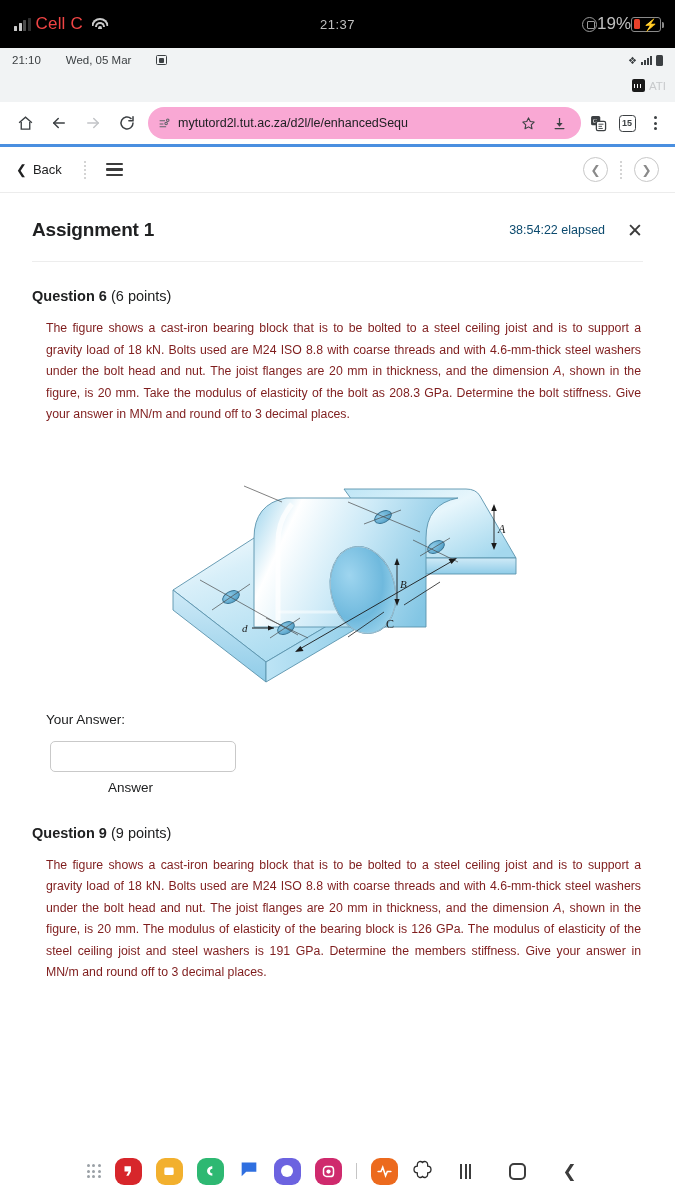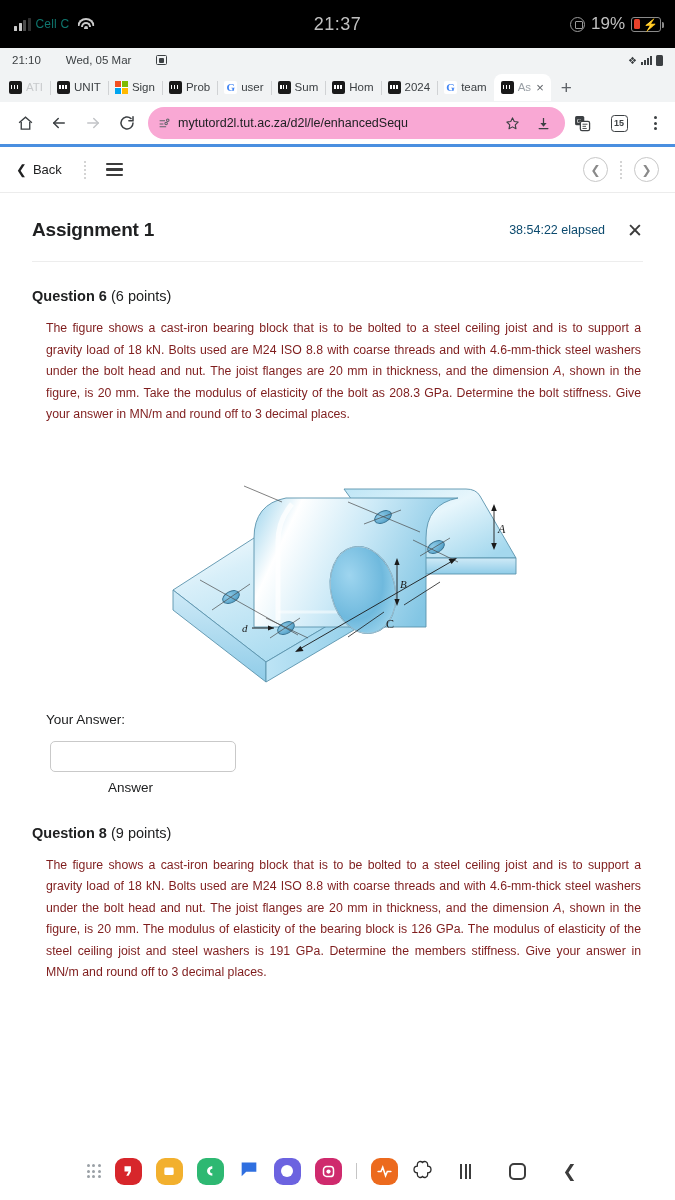--- a/index.html
+++ b/index.html
@@ -11,35 +11,35 @@
   }
   #screen { position: relative; width: 675px; height: 1200px; background: #ffffff; }
 
   
   .status-bar {
     height: 48px; background: #000; color: #b8b8b8;
     display: flex; align-items: center; justify-content: space-between;
     padding: 0 14px; font-size: 17px; position: relative;
   }
   .sb-left { display: flex; align-items: center; gap: 5px; }
-  .sb-carrier { font-size: 12px; letter-spacing: .2px; color:#0f766e; }
+  .sb-carrier { font-size: 17px; letter-spacing: .2px; color:#ef4444; }
   .sig-bars { display: flex; align-items: flex-end; gap: 1.5px; height: 13px; }
   .sig-bars i { width: 3px; background: #c9c9c9; display:block; border-radius:.5px; }
   .sig-bars i:nth-child(1){ height:5px }
   .sig-bars i:nth-child(2){ height:8px }
   .sig-bars i:nth-child(3){ height:11px; background:#4a4a4a }
   .sig-bars i:nth-child(4){ height:13px; background:#2e2e2e }
   .wifi-ico { display:inline-block; width:17px; height:13px; position:relative; margin-left:3px }
   .wifi-ico span { position:absolute; left:50%; transform:translateX(-50%); border:2px solid #c9c9c9; border-bottom:none;
                    border-radius:50% 50% 0 0 / 100% 100% 0 0; }
   .wifi-ico span:nth-child(1){ width:17px; height:8px; top:0 }
   .wifi-ico span:nth-child(2){ width:10px; height:5px; top:4px }
   .wifi-ico span:nth-child(3){ width:4px;  height:3px; top:8px; background:#c9c9c9 }
-  .sb-clock { position:absolute; left:50%; transform:translateX(-50%); font-size:18px; color:#c0c0c0; letter-spacing:.5px; }
-  .sb-right { display:flex; align-items:center; gap:6px; font-size:17px; color:#c0c0c0;text-align:center; }
+  .sb-clock { position:absolute; left:50%; transform:translateX(-50%); font-size:13px; color:#c0c0c0; letter-spacing:.5px; }
+  .sb-right { display:flex; align-items:center; font-size:17px; color:#c0c0c0;text-align:center; }
   .rot-lock { width:15px; height:15px; border:1.6px solid #9a9a9a; border-radius:50%; position:relative; }
   .rot-lock:after{ content:""; position:absolute; left:3.6px; top:3.4px; width:6px; height:6px; border:1.4px solid #9a9a9a; border-radius:1px; }
   .batt { width:30px; height:15px; border:1.6px solid #8a8a8a; border-radius:3px; position:relative; display:flex; align-items:center; padding:1.5px; }
   .batt:after{ content:""; position:absolute; right:-4px; top:4px; width:2.5px; height:6px; background:#8a8a8a; border-radius:0 1.5px 1.5px 0 }
   .batt-fill { width:6px; height:100%; background:#e8402a; border-radius:1.5px; }
   .bolt { position:absolute; left:11px; top:1px; font-size:12px; color:#d8d8d8; line-height:13px; }
 
   
   .chrome { background: #f1f3f4; }
   .chrome-status {
@@ -49,21 +49,21 @@
   .cs-left { display:flex; align-items:center; gap:25px; }
   .cs-cam { display:inline-block; width:11px; height:10px; border:1.4px solid #3c4043; border-radius:1.5px; position:relative; }
   .cs-cam:after{ content:""; position:absolute; left:2px; top:1.5px; width:5px; height:5px; background:#3c4043; border-radius:1px }
   .cs-right { display:flex; align-items:center; gap:4px; }
   .mini-bars { display:flex; align-items:flex-end; gap:1px; height:9px }
   .mini-bars i { width:2px; background:#3c4043; display:block }
   .mini-bars i:nth-child(1){height:3px}.mini-bars i:nth-child(2){height:5px}.mini-bars i:nth-child(3){height:7px}.mini-bars i:nth-child(4){height:9px}
   .mini-batt { width:7px; height:11px; background:#3c4043; border-radius:1.5px }
 
   
-  .tabstrip { height: 30px; display:flex; align-items:center; padding: 0 2px; background:#f1f3f4; overflow:hidden; }
+  .tabstrip { height: 30px; display:flex; align-items:flex-end; padding: 0 2px; background:#f1f3f4; overflow:hidden;flex-direction:column; }
   .tab {
     display:flex; align-items:center; gap:4px; height:27px; padding:0 7px;
     font-size:11.5px; color:#3c4043; position:relative; white-space:nowrap; flex:0 0 auto;
     max-width: 62px; overflow:hidden;
   }
   .tab:not(.active):not(.first):before{
     content:""; position:absolute; left:0; top:7px; height:14px; width:1px; background:#d0d2d4;
   }
   .tab.active { background:#fff; border-radius:8px 8px 0 0; max-width:72px; }
   .tab.first { color:#c8cacc; }
@@ -81,21 +81,21 @@
   .tab-plus { font-size:19px; color:#5f6368; padding:0 10px; line-height:27px; height:27px; }
 
   
   .omnirow { height: 42px; display:flex; align-items:center; gap:0; padding: 0 8px; background:#fff; }
   .nav-ico { width:34px; height:34px; display:flex; align-items:center; justify-content:center; color:#3c4043; flex:0 0 auto; }
   .omnibox {
     flex:1 1 auto; height:32px; background:#f9a8d4; border-radius:16px;
     display:flex; align-items:center; gap:7px; padding:0 10px; margin:0 4px; min-width:0;
   }
   .omni-url { font-size:12.5px; color:#202124; white-space:nowrap; overflow:hidden; text-overflow:clip; flex:1 1 auto; }
-  .omni-actions { display:flex; align-items:center; gap:10px; }
+  .omni-actions { display:flex; align-items:center; gap:2px; }
   .tabcount {
     width:17px; height:17px; border:1.7px solid #3c4043; border-radius:3.5px;
     font-size:9px; font-weight:bold; color:#3c4043; display:flex; align-items:center; justify-content:center;
   }
   .kebab { display:flex; flex-direction:column; gap:2.5px; align-items:center; }
   .kebab i { width:3px; height:3px; border-radius:50%; background:#3c4043; display:block }
   .blue-line { height:3px; background:#4a8fe0; }
 
   
   .d2l-nav {
@@ -479,21 +479,21 @@
         </svg>
       </div>
 
       <div class="ans-label">Your Answer:</div>
       <input class="ans-input" type="text" placeholder="" value="" style="">
       <div class="ans-sub">Answer</div>
     </div>
 
     <div class="qblock" style="padding-top:30px">
       <div class="q-head">
-        <b>Question 8</b>
+        <b>Question 9</b>
         <span>(9 points)</span>
       </div>
       <div class="q-body"><span>The figure shows a cast-iron bearing block that is to be bolted to a steel ceiling joist and is to support a gravity load of 18 kN. Bolts used are M24 ISO 8.8 with coarse threads and with 4.6-mm-thick steel washers under the bolt head and nut. The joist flanges are 20 mm in thickness, and the dimension </span><i>A</i><span>, shown in the figure, is 20 mm. The modulus of elasticity of the bearing block is 126 GPa. The modulus of elasticity of the steel ceiling joist and steel washers is 191 GPa. Determine the members stiffness. Give your answer in MN/m and round off to 3 decimal places.</span></div>
     </div>
 
   </div>
 
   <div class="android-nav">
     <span class="grid-ico">
         <i></i>

